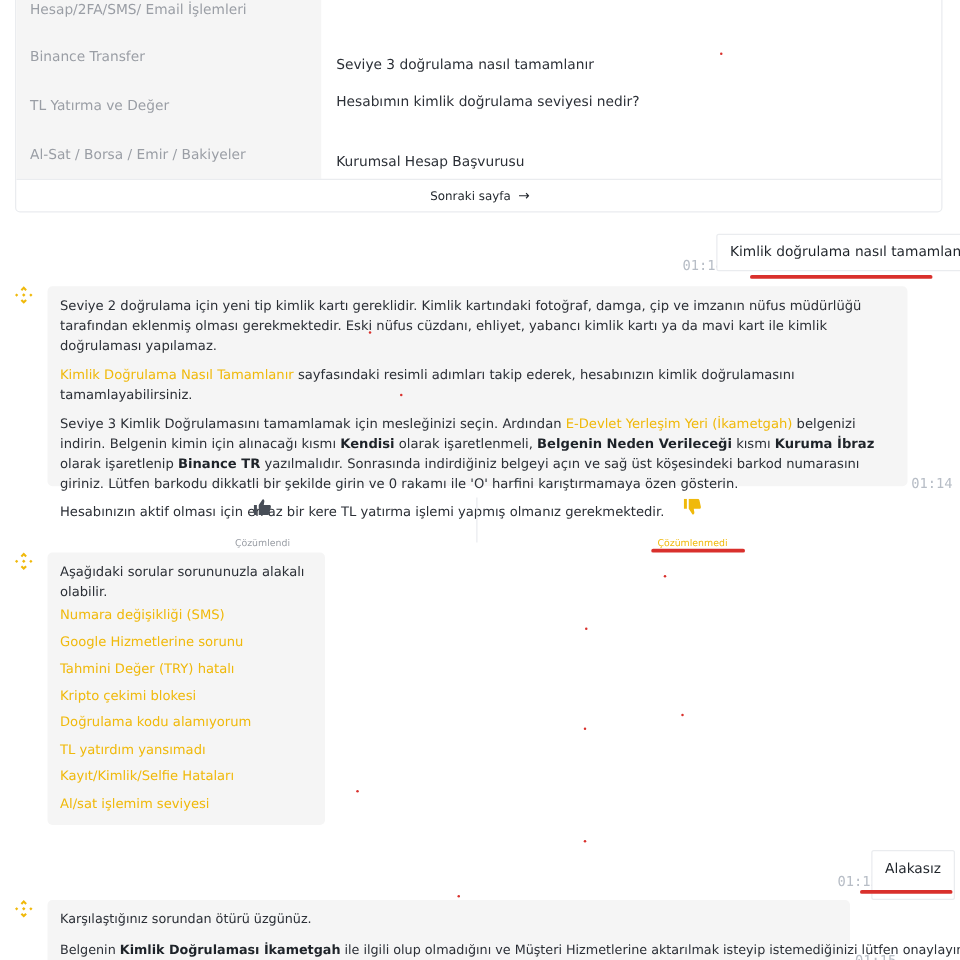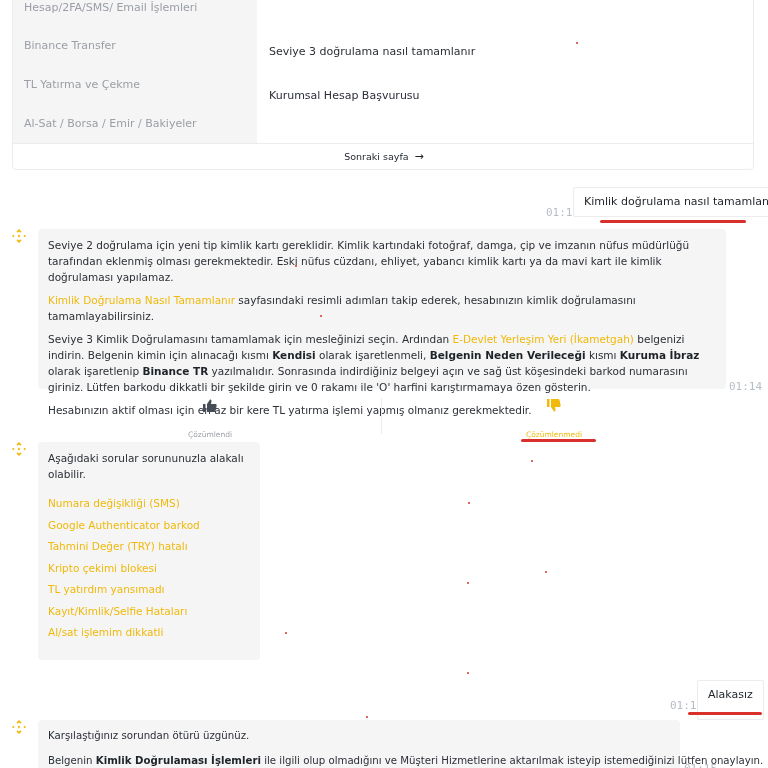--- a/index.html
+++ b/index.html
@@ -57,26 +57,27 @@
   .sugg-item { display: block; color: #f0b90b; font-size: 10.5px; line-height: 21.5px; cursor: pointer; }
   .dot { position: absolute; width: 2px; height: 2px; background: #d9302c; border-radius: 1px; }
 </style>
 </head>
 <body>
 
 <div class="faq-card">
   <div class="faq-cats">
     <div class="faq-cat" style="top:10px">Hesap/2FA/SMS/ Email İşlemleri</div>
     <div class="faq-cat" style="top:48px">Binance Transfer</div>
-    <div class="faq-cat" style="top:87px">TL Yatırma ve Çekme</div>
+    <div class="faq-cat" style="top:87px">TL Yatırma ve Değer</div>
     <div class="faq-cat" style="top:126px">Al-Sat / Borsa / Emir / Bakiyeler</div>
   </div>
   <div class="faq-qs">
     <div class="faq-q" style="top:54px">Seviye 3 doğrulama nasıl tamamlanır</div>
-    <div class="faq-q" style="top:98px">Kurumsal Hesap Başvurusu</div>
+    <div class="faq-q" style="top:84px">Hesabımın kimlik doğrulama seviyesi nedir?</div>
+    <div class="faq-q" style="top:132px">Kurumsal Hesap Başvurusu</div>
   </div>
   <div class="faq-next">
     <span>Sonraki sayfa</span><span class="arrow">→</span>
   </div>
 </div>
 <div class="dot" style="left:576px;top:42px"></div>
 
 <div class="time" style="left:546px;top:206px">01:14</div>
 <div class="user-bubble" style="left:573px;top:187px;height:30px;line-height:28px">Kimlik doğrulama nasıl tamamlanır?</div>
 <div class="red-underline" style="left:600px;top:220px;width:146px"></div>
@@ -123,28 +124,29 @@
 <svg class="bot-logo" style="left:11px;top:441px" viewBox="0 0 16 16">
   <g fill="#f0b90b">
     <path d="M8 1 L10.5 3.5 L9.3 4.7 L8 3.4 L6.7 4.7 L5.5 3.5 Z"></path>
     <path d="M8 15 L5.5 12.5 L6.7 11.3 L8 12.6 L9.3 11.3 L10.5 12.5 Z"></path>
     <path d="M1 8 L2.3 6.7 L3.6 8 L2.3 9.3 Z"></path>
     <path d="M15 8 L13.7 9.3 L12.4 8 L13.7 6.7 Z"></path>
     <path d="M8 6.6 L9.4 8 L8 9.4 L6.6 8 Z"></path>
   </g>
 </svg>
 <div class="bot-bubble" style="left:38px;top:442px;width:222px;height:218px">
-  <p style="margin-bottom:11px">Aşağıdaki sorular sorununuzla alakalı olabilir.</p>
+  <p style="margin-bottom:0">Aşağıdaki sorular sorununuzla alakalı olabilir.</p>
   <span class="sugg-item">Numara değişikliği (SMS)</span>
-  <span class="sugg-item">Google Authenticator barkod</span>
+  <span class="sugg-item">Google Hizmetlerine sorunu</span>
   <span class="sugg-item">Tahmini Değer (TRY) hatalı</span>
   <span class="sugg-item">Kripto çekimi blokesi</span>
+  <span class="sugg-item">Doğrulama kodu alamıyorum</span>
   <span class="sugg-item">TL yatırdım yansımadı</span>
   <span class="sugg-item">Kayıt/Kimlik/Selfie Hataları</span>
-  <span class="sugg-item">Al/sat işlemim dikkatli</span>
+  <span class="sugg-item">Al/sat işlemim seviyesi</span>
 </div>
 <div class="dot" style="left:468px;top:502px"></div>
 <div class="dot" style="left:545px;top:571px"></div>
 <div class="dot" style="left:467px;top:582px"></div>
 <div class="dot" style="left:285px;top:632px"></div>
 <div class="dot" style="left:467px;top:672px"></div>
 
 <div class="time" style="left:670px;top:699px">01:15</div>
 <div class="user-bubble" style="left:697px;top:680px;height:40px;line-height:27px">Alakasız</div>
 <div class="red-underline" style="left:688px;top:712px;width:74px"></div>
@@ -154,15 +156,15 @@
   <g fill="#f0b90b">
     <path d="M8 1 L10.5 3.5 L9.3 4.7 L8 3.4 L6.7 4.7 L5.5 3.5 Z"></path>
     <path d="M8 15 L5.5 12.5 L6.7 11.3 L8 12.6 L9.3 11.3 L10.5 12.5 Z"></path>
     <path d="M1 8 L2.3 6.7 L3.6 8 L2.3 9.3 Z"></path>
     <path d="M15 8 L13.7 9.3 L12.4 8 L13.7 6.7 Z"></path>
     <path d="M8 6.6 L9.4 8 L8 9.4 L6.6 8 Z"></path>
   </g>
 </svg>
 <div class="bot-bubble" style="left:38px;top:720px;width:642px;height:60px;font-size:10.2px">
   <p style="margin-bottom:9px">Karşılaştığınız sorundan ötürü üzgünüz.</p>
-  <p style="white-space:nowrap"><span>Belgenin </span><b>Kimlik Doğrulaması İşlemleri</b><span> ile ilgili olup olmadığını ve Müşteri Hizmetlerine aktarılmak isteyip istemediğinizi lütfen onaylayın.</span></p>
+  <p style="white-space:nowrap"><span>Belgenin </span><b>Kimlik Doğrulaması İkametgah</b><span> ile ilgili olup olmadığını ve Müşteri Hizmetlerine aktarılmak isteyip istemediğinizi lütfen onaylayın.</span></p>
 </div>
 <div class="time" style="left:684px;top:762px">01:15</div>
 
 </body></html>

